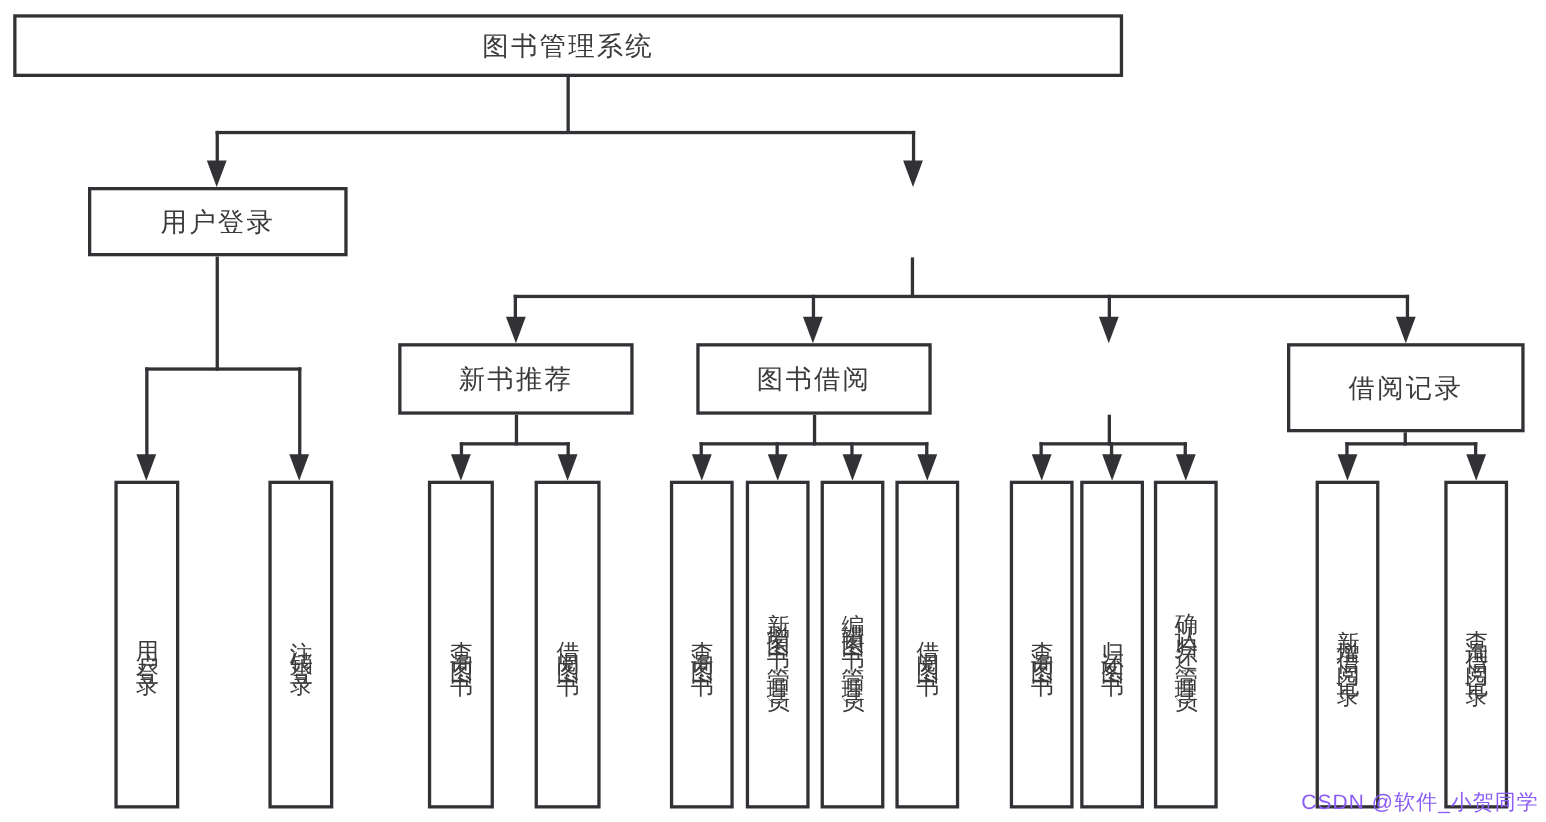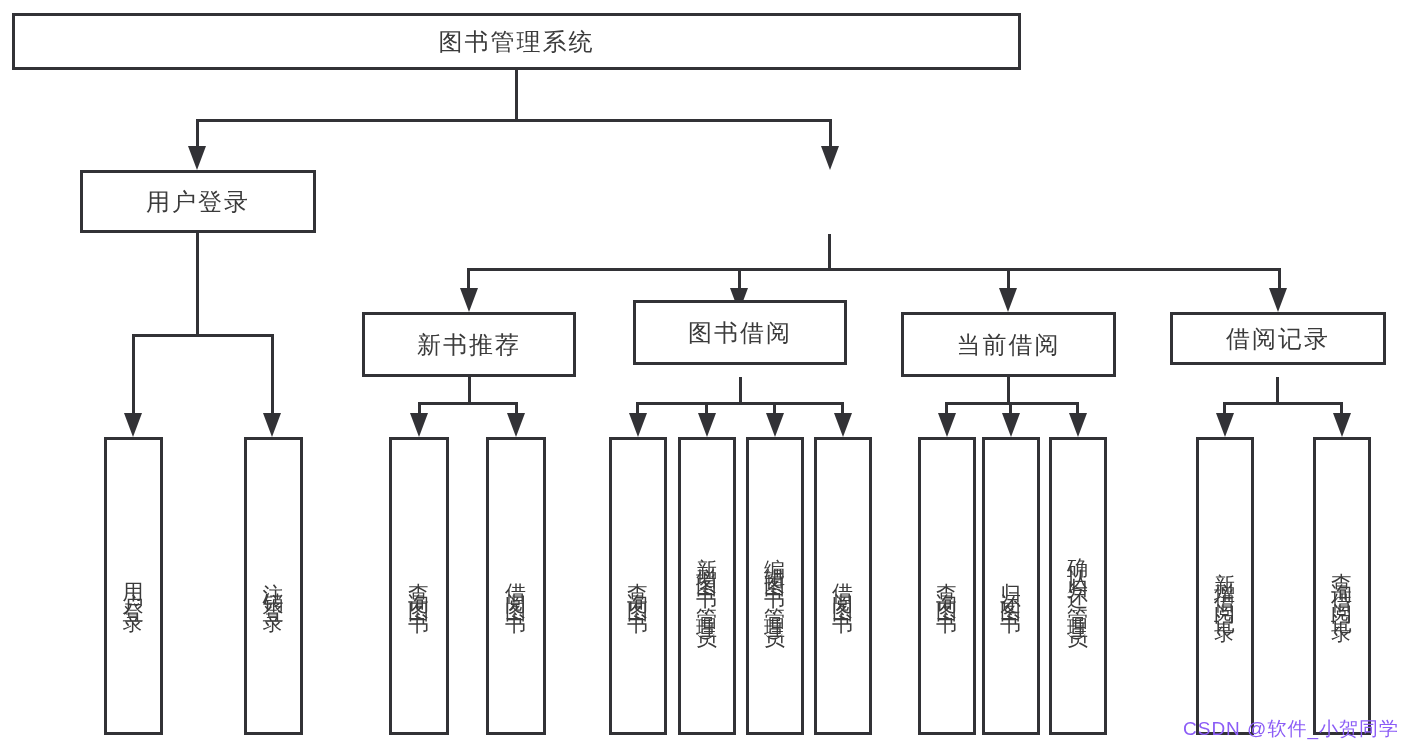--- a/index.html
+++ b/index.html
@@ -105,27 +105,24 @@
     <span class="lbl">图书管理系统</span>
   </div>
 
   <div class="node" style="left:80px;top:170px;width:236px;height:63px">
     <span class="lbl">用户登录</span>
   </div>
 
   <div class="node" style="left:362px;top:312px;width:214px;height:65px">
     <span class="lbl">新书推荐</span>
   </div>
-  <div class="node" style="left:633px;top:300px;width:214px;height:65px">
+  <div class="node" style="left:633px;top:312px;width:214px;height:65px">
     <span class="lbl">图书借阅</span>
   </div>
-  <div class="node" style="left:901px;top:312px;width:215px;height:65px">
-    <span class="lbl">当前借阅</span>
-  </div>
-  <div class="node" style="left:1170px;top:312px;width:216px;height:53px">
+  <div class="node" style="left:1170px;top:312px;width:216px;height:81px">
     <span class="lbl">借阅记录</span>
   </div>
 
   <div class="node" style="left:104px;top:437px;width:59px;height:298px">
     <span class="vlbl">用户登录</span>
   </div>
   <div class="node" style="left:244px;top:437px;width:59px;height:298px">
     <span class="vlbl">注销登录</span>
   </div>
 

